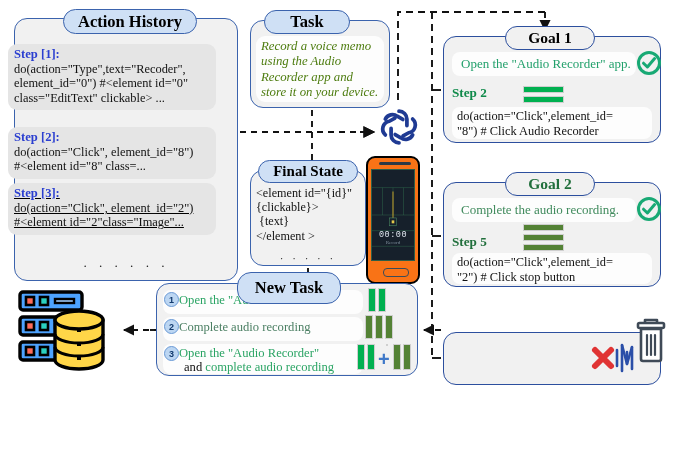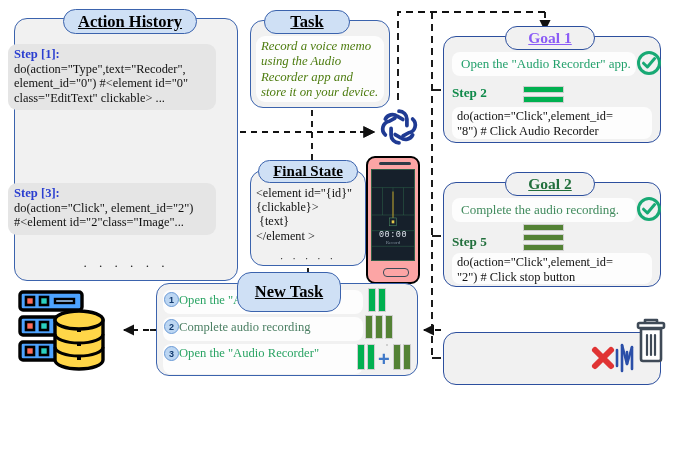--- a/index.html
+++ b/index.html
@@ -5,21 +5,21 @@
   html,body{margin:0;padding:0;background:#ffffff;}
   body{width:676px;height:449px;position:relative;overflow:hidden;
        font-family:"Liberation Serif",serif;}
   .stage{position:absolute;left:0;top:0;width:676px;height:449px;}
 
   
   .panel{position:absolute;background:#f1f1f1;border:1.6px solid #3b63ad;
          border-radius:13px;box-sizing:border-box;}
   .panel-head{position:absolute;background:#cfe0f5;border:1.6px solid #3b63ad;
               border-radius:14px;display:flex;align-items:center;justify-content:center;
-              font-weight:bold;color:#000;z-index:6;box-sizing:border-box;text-decoration:underline;}
+              font-weight:bold;color:#000;z-index:6;box-sizing:border-box;}
   .goal-head{background:#f1f1f1;}
   .white-card{position:absolute;background:#fdfdfd;border-radius:9px;box-sizing:border-box;}
 
   
   #action-history{left:14px;top:18px;width:224px;height:263px;}
   #action-history-head{left:63px;top:9px;width:134px;height:25px;font-size:16.5px;}
   .step-card{left:8px;width:208px;background:#e5e5e5;border-radius:9px;
              position:absolute;box-sizing:border-box;padding:3px 6px 2px 6px;}
   .step-label{color:#2b3fd0;font-weight:bold;font-size:12.6px;line-height:15px;}
   .step-code{color:#111;font-size:12.4px;line-height:14.4px;white-space:pre-wrap;}
@@ -34,55 +34,55 @@
 
   
   #final-panel{left:250px;top:170px;width:116px;height:96px;}
   #final-head{left:258px;top:160px;width:100px;height:23px;font-size:15px;}
   #final-body{position:absolute;left:252px;top:186px;width:112px;
               font-size:12.2px;line-height:14.2px;color:#111;padding-left:4px;}
   #final-dots{left:250px;top:252px;width:116px;font-size:11px;letter-spacing:3px;}
 
   
   #newtask-panel{left:156px;top:283px;width:262px;height:93px;}
-  #newtask-head{left:237px;top:272px;width:104px;height:40px;font-size:16.5px;}
+  #newtask-head{left:237px;top:272px;width:104px;height:32px;font-size:16.5px;}
   .nt-row{position:absolute;left:163px;height:24px;width:200px;
           background:#fdfdfd;border-radius:8px;box-sizing:border-box;}
   .nt-num{position:absolute;width:13px;height:13px;border-radius:50%;
           background:#bcd6f2;border:1px solid #6a9ad6;color:#123a6e;font-size:9px;
           font-weight:bold;display:flex;align-items:center;justify-content:center;
           font-family:"Liberation Sans",sans-serif;}
   .nt-text{position:absolute;font-size:12.6px;line-height:15px;color:#2aa464;}
   .bar{position:absolute;border:1px solid #cfcfcf;box-sizing:border-box;}
   .bar.g{background:#00b050;}
   .bar.o{background:#548235;}
   .plus{position:absolute;color:#3f78c8;font-weight:bold;
         font-family:"Liberation Sans",sans-serif;}
 
   
   .goal-panel{position:absolute;background:#f1f1f1;border:1.6px solid #2c4f9e;
               border-radius:13px;box-sizing:border-box;}
   #goal1{left:443px;top:36px;width:218px;height:107px;}
-  #goal1-head{left:505px;top:26px;width:90px;height:24px;font-size:15.5px;color:#8b5cf6;
+  #goal1-head{left:505px;top:26px;width:90px;height:24px;font-size:15.5px;color:#000000;
               border-color:#2c4f9e;}
   #goal2{left:443px;top:182px;width:218px;height:105px;}
   #goal2-head{left:505px;top:172px;width:90px;height:24px;font-size:15.5px;color:#216f3c;
               border-color:#2c4f9e;}
   #goal3{left:443px;top:332px;width:218px;height:53px;}
   #goal3-head{left:505px;top:322px;width:90px;height:24px;font-size:15.5px;color:#d01414;
               border-color:#2c4f9e;}
   .goal-desc{position:absolute;background:#fdfdfd;border-radius:8px;box-sizing:border-box;
              display:flex;align-items:center;padding-left:9px;font-size:13px;}
   .goal-step{position:absolute;font-weight:bold;font-size:13.2px;}
   .goal-code{position:absolute;background:#fdfdfd;border-radius:8px;box-sizing:border-box;
              font-size:12.4px;line-height:14.6px;color:#111;padding:2px 5px;}
 
   svg.ov{position:absolute;left:0;top:0;width:676px;height:449px;pointer-events:none;}
   .phone{position:absolute;left:366px;top:156px;width:54px;height:128px;
-         background:#fca5a5;border:2.5px solid #000;border-radius:9px;box-sizing:border-box;}
+         background:#f97316;border:2.5px solid #000;border-radius:9px;box-sizing:border-box;}
 </style>
 </head>
 <body>
 
 <div class="stage">
 
   <svg class="ov" viewBox="0 0 676 449">
     <defs>
       <marker id="ah" markerWidth="7" markerHeight="7" refX="5.4" refY="3" orient="auto">
         <path d="M0,0 L6,3 L0,6 z" fill="#111"></path>
@@ -116,21 +116,26 @@
 
   <div class="panel" id="action-history"></div>
   <div class="panel-head" id="action-history-head">Action History</div>
 
   <div class="step-card" style="top:44px;height:66px;">
     <div class="step-label">Step [1]:</div>
     <div class="step-code">do(action="Type",text="Recoder",
 element_id="0") #&lt;element id="0"
 class="EditText" clickable&gt; ...</div>
   </div>
-  <div class="step-card" style="top:183px;height:52px;">
+  <div class="step-card" style="top:127px;height:52px;">
+    <div class="step-label">Step [2]:</div>
+    <div class="step-code">do(action="Click", element_id="8")
+#&lt;element id="8" class=...</div>
+  </div>
+  <div class="step-card" style="top:183px;height:52px;text-decoration:underline;">
     <div class="step-label">Step [3]:</div>
     <div class="step-code">do(action="Click", element_id="2")
 #&lt;element id="2"class="Image"...</div>
   </div>
   <div class="dots" style="left:14px;top:258px;width:224px;">· · · · · ·</div>
 
   <div class="panel" id="task-panel"></div>
   <div class="panel-head" id="task-head">Task</div>
   <div class="white-card" id="task-body">Record a voice memo using the Audio Recorder app and store it on your device.</div>
 
@@ -247,20 +252,23 @@
   <div class="nt-row" style="top:317px;"></div>
   <div class="nt-num" style="left:164px;top:319px;">2</div>
   <div class="nt-text" style="left:179px;top:320px;color:#4b7f63;">Complete audio recording</div>
   <div class="bar o" style="left:365px;top:315px;width:8px;height:24px;"></div>
   <div class="bar o" style="left:375px;top:315px;width:8px;height:24px;"></div>
   <div class="bar o" style="left:385px;top:315px;width:8px;height:24px;"></div>
 
   <div class="nt-row" style="top:344px;height:30px;"></div>
   <div class="nt-num" style="left:164px;top:346px;">3</div>
   <div class="nt-text" style="left:179px;top:346px;">Open the "Audio Recorder"</div>
+  <div class="nt-text blk" style="left:184px;top:360px;color:#111;">
+    <span>and </span><span style="color:#2aa464;">complete audio recording</span>
+  </div>
   <div class="bar g" style="left:357px;top:344px;width:8px;height:26px;"></div>
   <div class="bar g" style="left:367px;top:344px;width:8px;height:26px;"></div>
   <div class="plus" style="left:378px;top:348px;font-size:20px;">+</div>
   <div class="bar o" style="left:393px;top:344px;width:8px;height:26px;"></div>
   <div class="bar o" style="left:403px;top:344px;width:8px;height:26px;"></div>
   <div class="bar g" style="left:386px;top:344px;width:0px;height:0px;"></div>
 
   <div style="position:absolute;left:14px;top:288px;width:108px;height:88px;">
     <svg viewBox="0 0 108 88" width="108" height="88">
       <g stroke="#000" stroke-width="3.4" stroke-linejoin="round">

